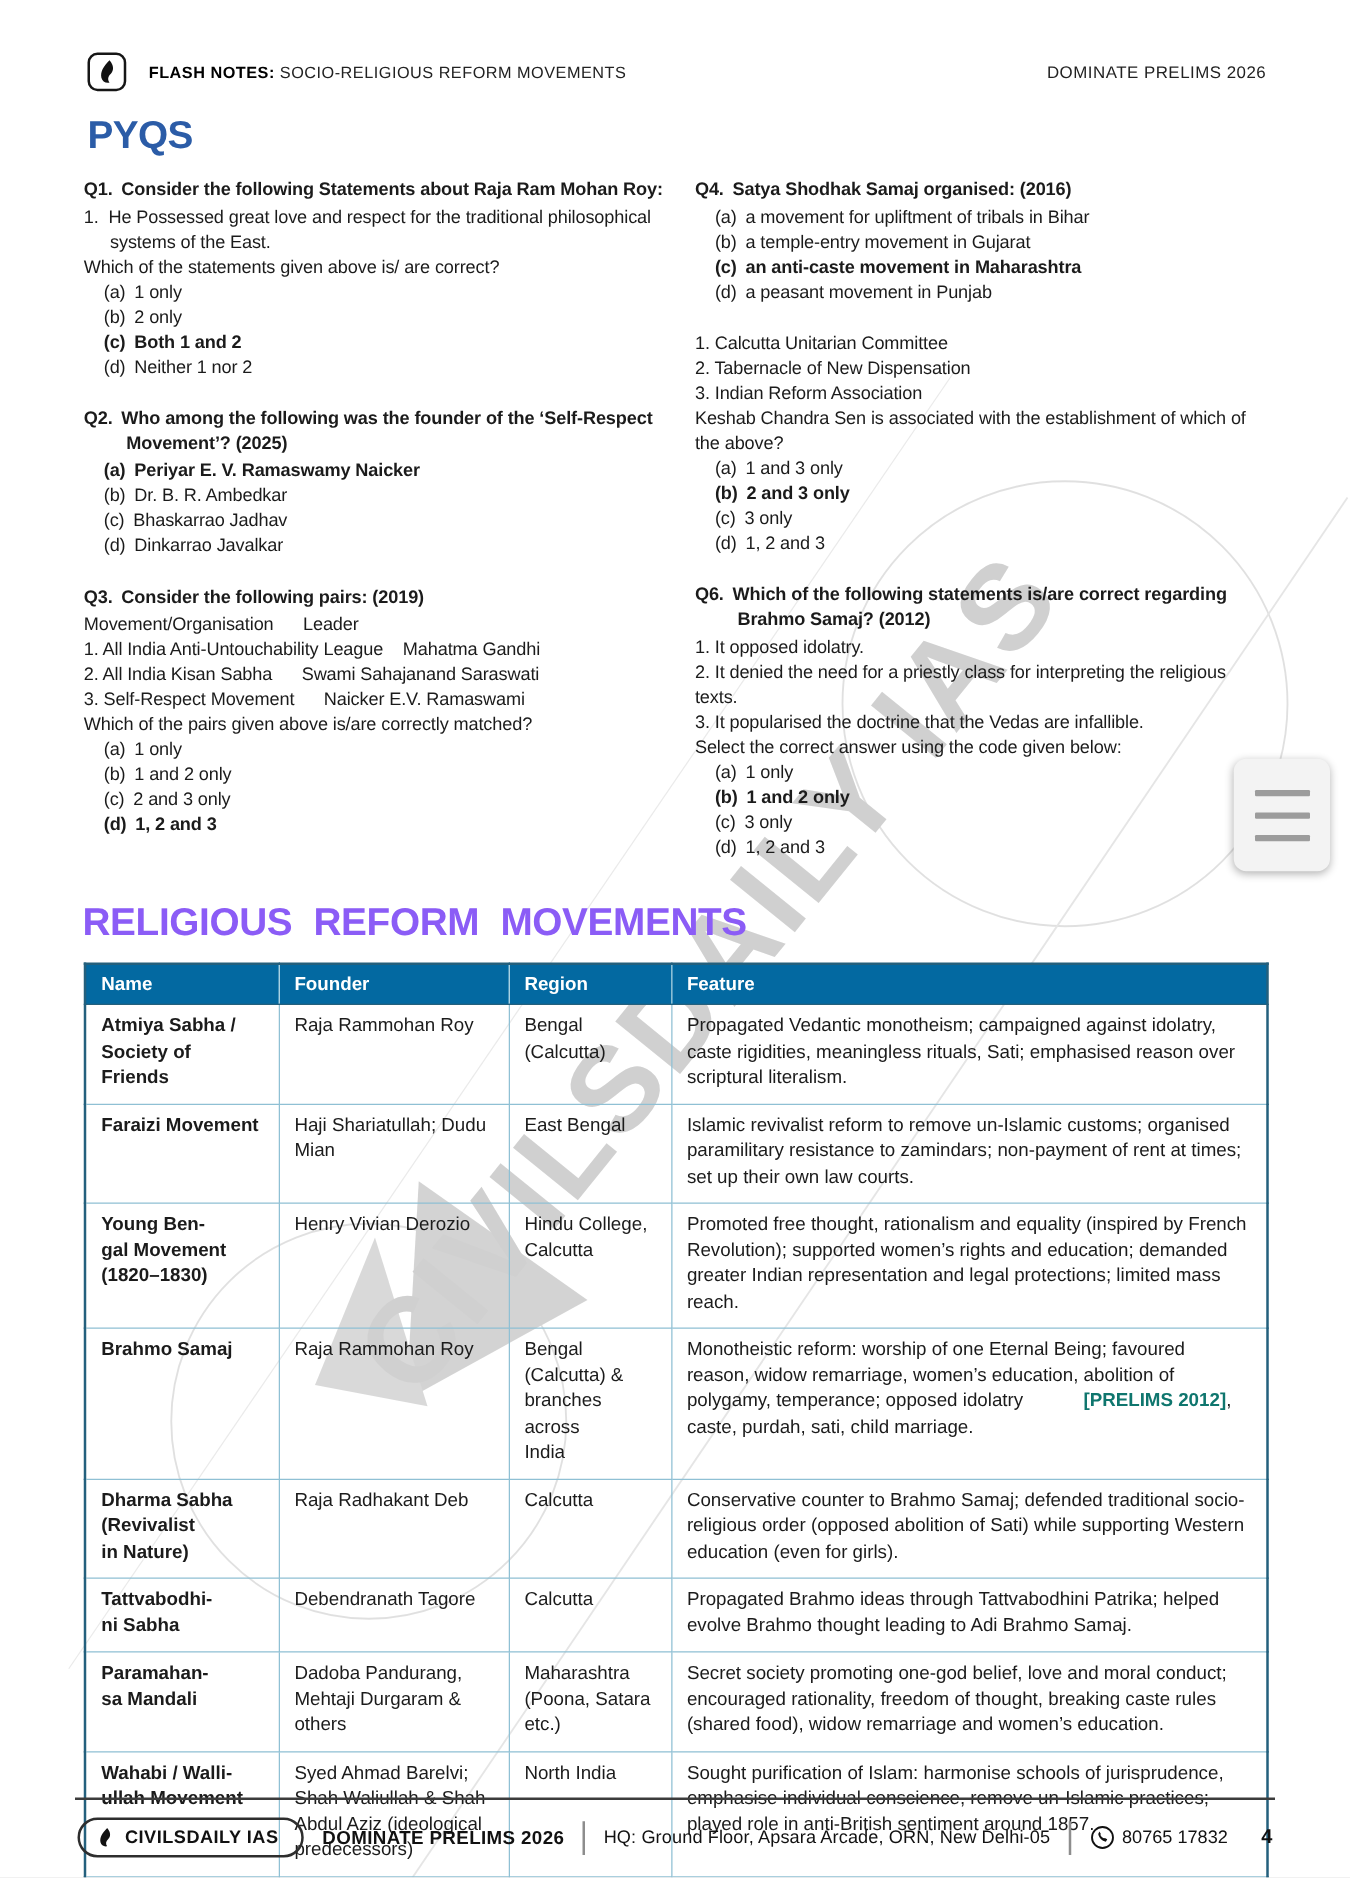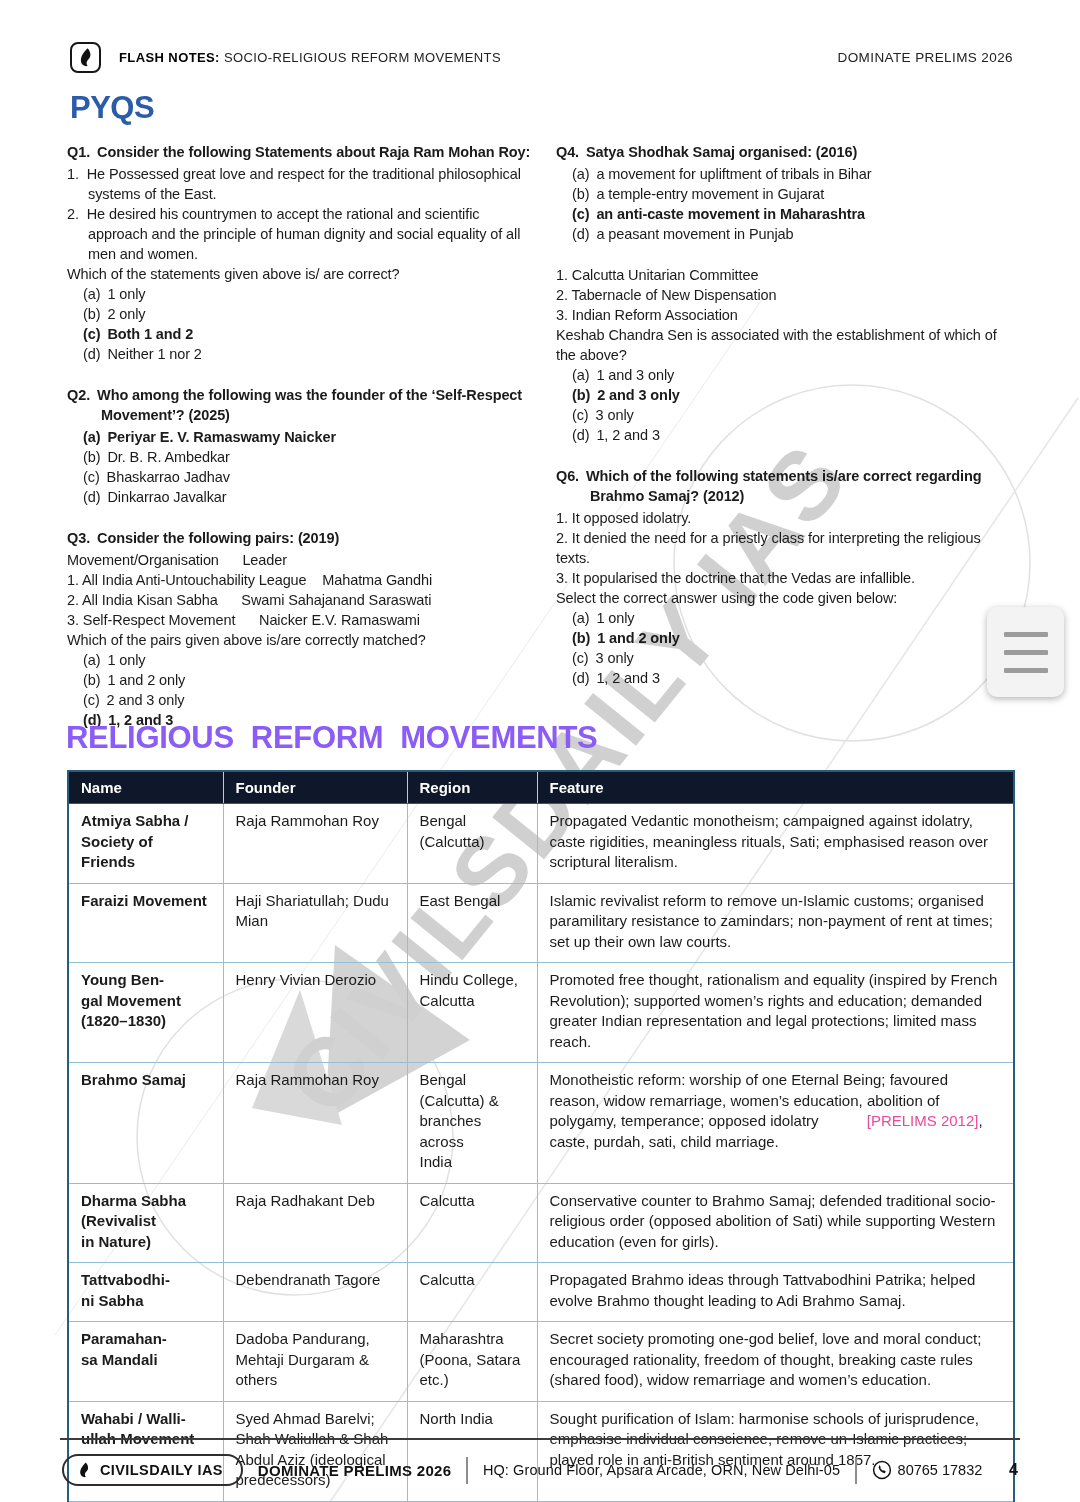--- a/index.html
+++ b/index.html
@@ -31,31 +31,31 @@
   .q-line.stmt{padding-left:21px;text-indent:-21px;}
   .q-option{display:flex;margin-left:16px;}
   .q-option .opt-label{flex:0 0 auto;margin-right:7px;}
   .q-option.bold{font-weight:bold;}
   
   .section-title{position:absolute;top:720px;left:66px;margin:0;font-size:31px;font-weight:800;color:#8b5cf6;letter-spacing:-.3px;word-spacing:.28em;}
   
   .rtable{position:absolute;top:770px;left:67px;width:946px;border-collapse:collapse;table-layout:fixed;font-size:15px;}
   .rtable col.c1{width:155px;} .rtable col.c2{width:184px;} .rtable col.c3{width:130px;} .rtable col.c4{width:477px;}
   .rtable thead th{
-    background:#0f172a;color:#fff;text-align:left;font-size:15px;font-weight:bold;
+    background:#0369a1;color:#fff;text-align:left;font-size:15px;font-weight:bold;
     padding:7px 12px;border-left:1.5px solid #a9d2e2;border-bottom:1.5px solid #24607d;
   }
   .rtable thead th:first-child{border-left:none;}
   .rtable{border:2px solid #24607d;}
   .rtable td{
     border:1.4px solid #8FC0D4;vertical-align:top;padding:7px 12px 10px;line-height:20.5px;background:transparent;
   }
   .td-name{font-weight:bold;white-space:pre-line;}
   .td-region{white-space:pre-line;}
-  .hl{color:#ec4899;font-weight:normal;padding-left:44px;}
+  .hl{color:#0f766e;font-weight:bold;padding-left:44px;}
   
   .float-widget{
     position:absolute;top:607px;left:987px;width:77px;height:90px;z-index:4;
     background:#f3f3f3;border-radius:10px;box-shadow:0 2px 7px rgba(0,0,0,.3);
     display:flex;flex-direction:column;align-items:center;justify-content:center;gap:13px;
   }
   .float-widget .bar{width:44px;height:5px;background:#9c9c9c;border-radius:1px;}
   
   .footer-rule{position:absolute;left:60px;right:60px;bottom:62px;border-top:2px solid #3c3c3c;}
   .footer{position:absolute;left:62px;right:62px;bottom:16px;display:flex;align-items:center;gap:15px;font-size:15px;color:#111;}
@@ -98,21 +98,20 @@
       <span class="hdr-right">DOMINATE PRELIMS 2026</span>
     </div>
 
     <h1 class="pyqs-title">PYQS</h1>
 
     <div class="qcols">
       <div class="qcol left" id="qcol-left">
           <div class="q-block">
             <p class="q-heading"><span class="q-number">Q1.</span>Consider the following Statements about Raja Ram Mohan Roy:</p>
             <p class="q-line stmt">1.  He Possessed great love and respect for the traditional philosophical systems of the East.</p>
-            <p class="q-line stmt">2.  He desired his countrymen to accept the rational and scientific approach and the principle of human dignity and social equality of all men and women.</p>
             <p class="q-line plain">Which of the statements given above is/ are correct?</p>
             <div class="q-option">
               <span class="opt-label">(a)</span>
               <span class="opt-text">1 only</span>
             </div>
             <div class="q-option">
               <span class="opt-label">(b)</span>
               <span class="opt-text">2 only</span>
             </div>
             <div class="q-option bold">

